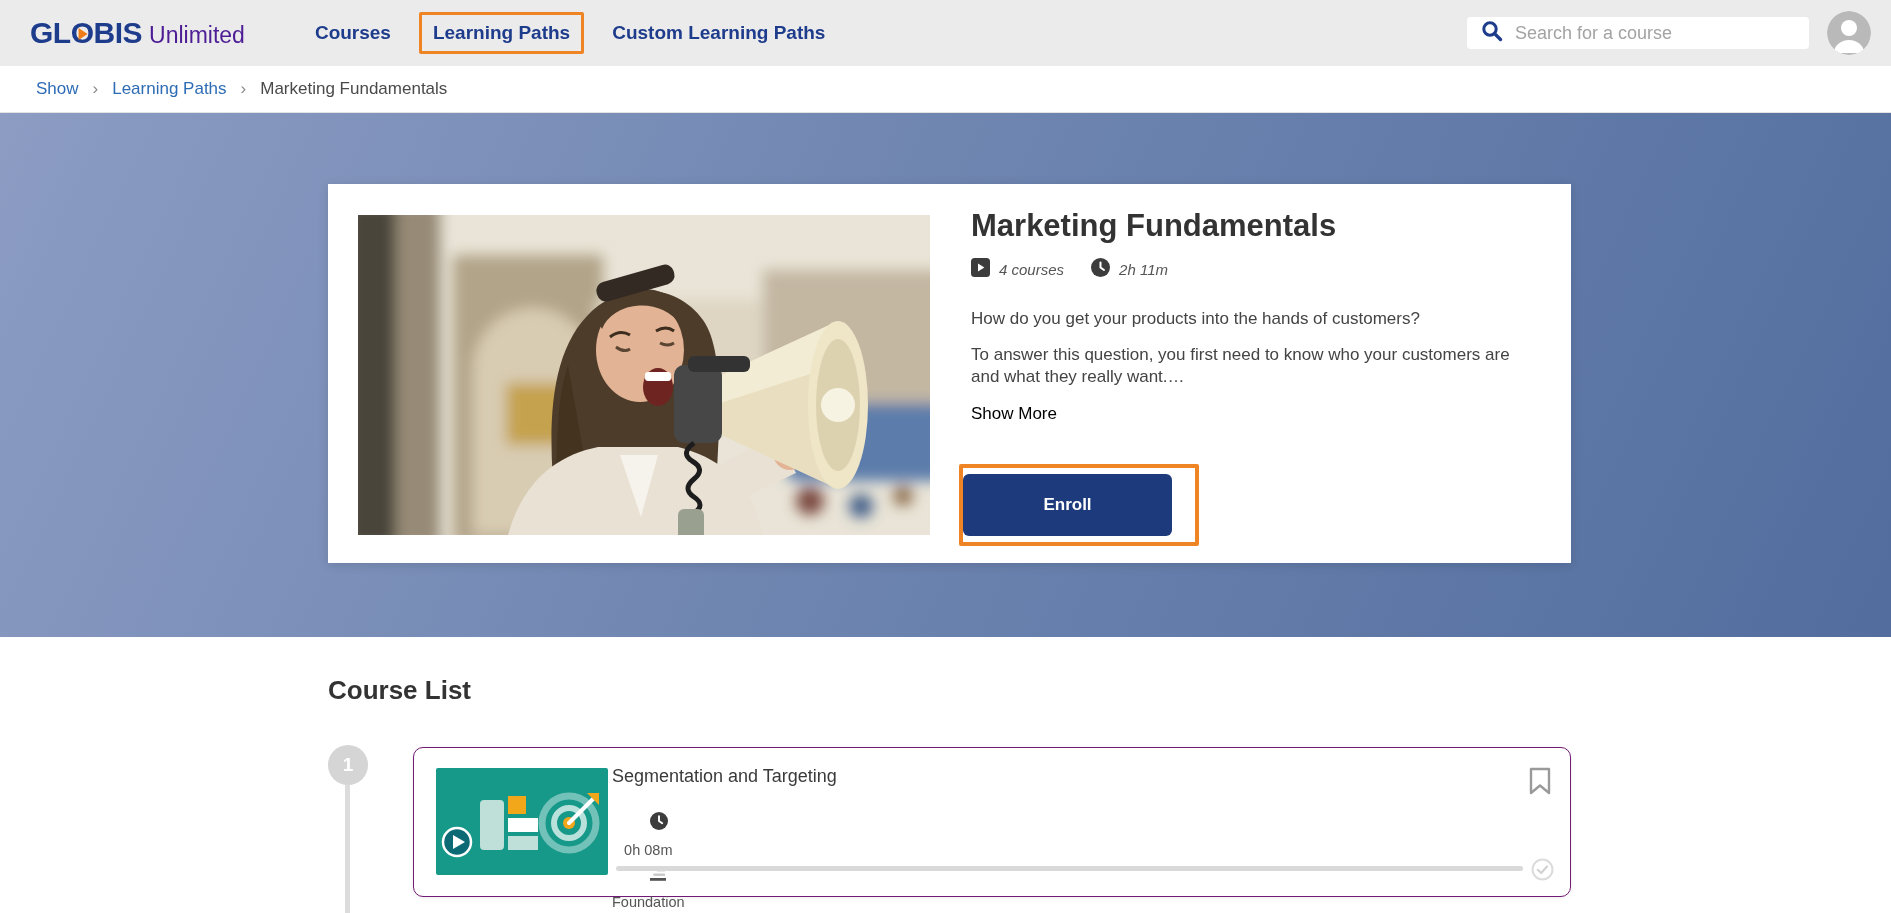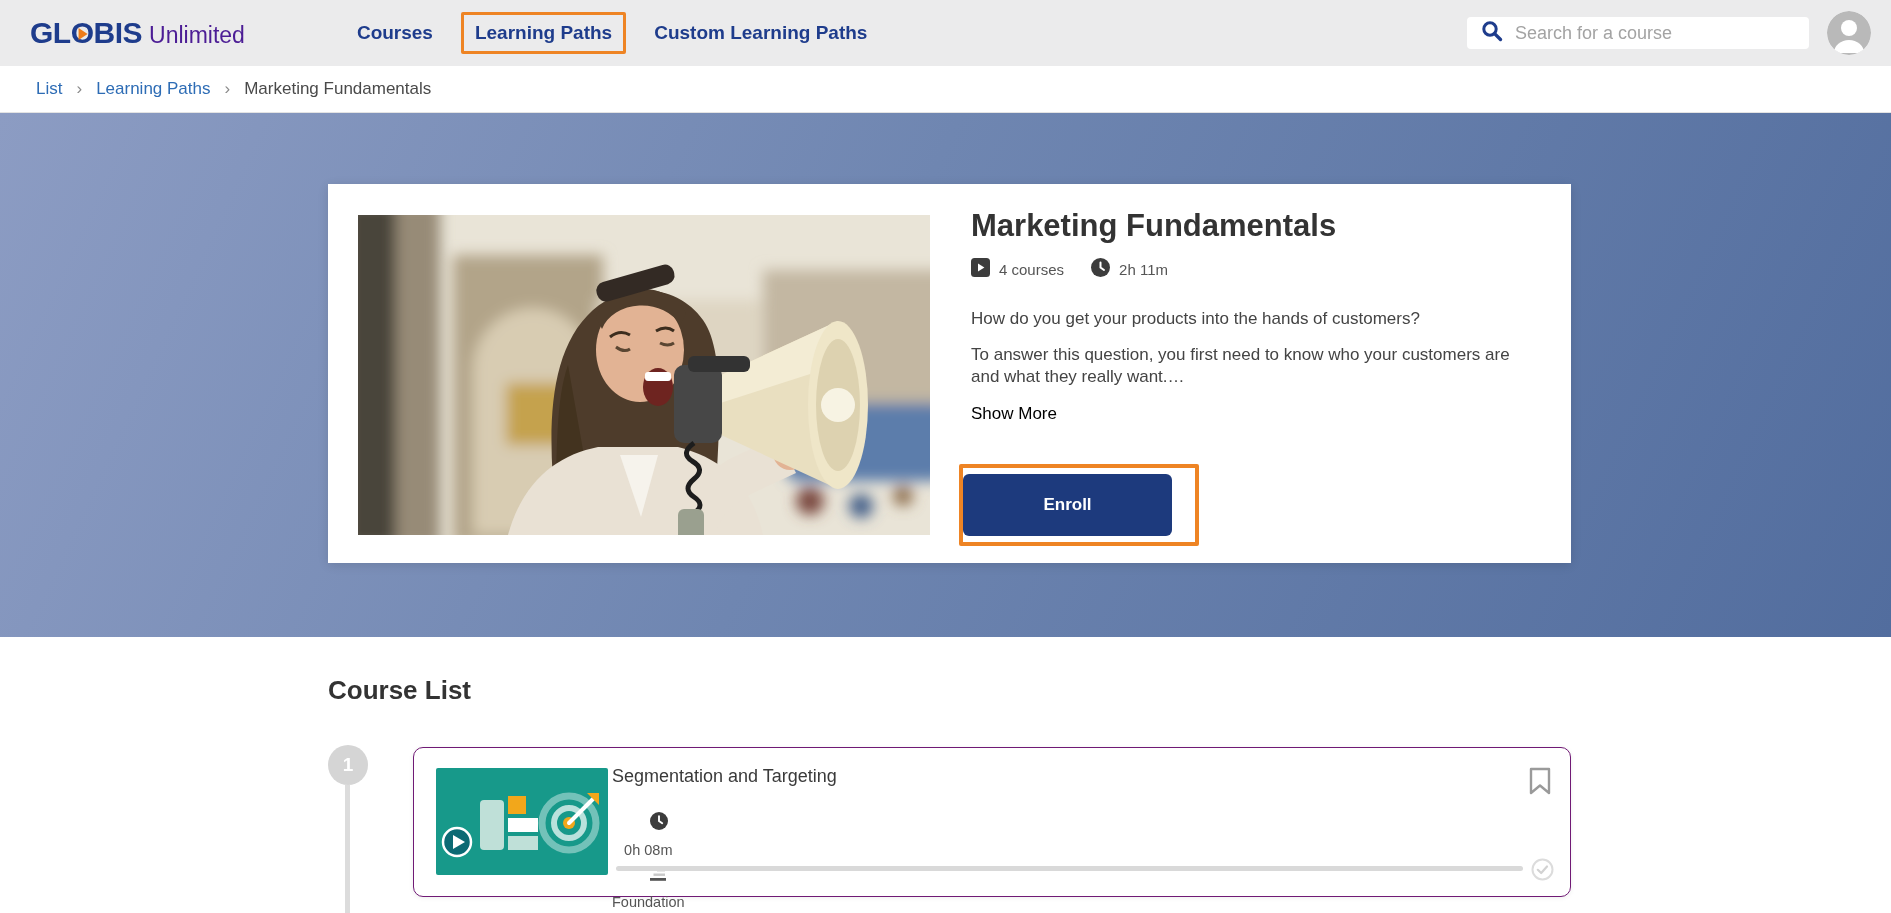--- a/index.html
+++ b/index.html
@@ -8,21 +8,21 @@
   #page { position:relative; width:1891px; height:913px; overflow:hidden; background:#fff; }
 
   
   .navbar { display:flex; align-items:center; height:66px; background:#ebebec; padding:0 20px 0 30px; }
   .logo { display:flex; align-items:baseline; cursor:pointer; }
   .logo-main { font-size:30px; font-weight:800; color:#1e3c8c; letter-spacing:-0.5px; }
   .logo-o { position:relative; display:inline-block; }
   .logo-o-tri { position:absolute; left:50%; top:54%; transform:translate(-38%,-50%);
     width:0; height:0; border-left:9px solid #ef7d1a; border-top:6px solid transparent; border-bottom:6px solid transparent; }
   .logo-suffix { font-size:23px; font-weight:400; color:#4c1d95; margin-left:7px; }
-  .nav-links { display:flex; align-items:center; margin-left:112px; gap:42px; }
+  .nav-links { display:flex; align-items:center; margin-left:70px; gap:42px; }
   .nav-link { font-size:19px; font-weight:700; color:#1e3c8c; cursor:pointer; white-space:nowrap; }
   .nav-highlight { border:3px solid #ee8424; border-radius:2px; padding:7px 11px; margin:0 -14px; }
   .search-box { margin-left:auto; display:flex; align-items:center; width:342px; height:32px;
     background:#fff; border-radius:4px; padding:0 14px; }
   .search-box svg { flex:0 0 auto; }
   .search-input { border:none; outline:none; background:transparent; flex:1; margin-left:12px;
     font-size:18px; color:#444; font-family:"Liberation Sans", sans-serif; }
   .search-input::placeholder { color:#a3a3a3; }
   .avatar { width:44px; height:44px; margin-left:18px; border-radius:50%; overflow:hidden; cursor:pointer; flex:0 0 auto; }
 
@@ -33,21 +33,21 @@
   .crumb-sep { font-size:17px; color:#8a8a8a; }
   .crumb-current { font-size:17px; color:#4a4a4a; }
 
   
   .hero { position:relative; height:524px; background:linear-gradient(115deg,#8c9cc3 0%,#6f86b1 45%,#526d9e 100%); }
   .hero-card { position:absolute; left:328px; top:71px; width:1243px; height:379px; background:#fff;
     box-shadow:0 2px 10px rgba(0,0,0,0.12); }
   .hero-photo { position:absolute; left:30px; top:31px; width:572px; height:320px; overflow:hidden; }
   .hero-info { position:absolute; left:643px; top:24px; width:566px; }
   .hero-title { font-size:31px; font-weight:700; color:#333; }
-  .hero-meta { display:flex; align-items:center; gap:9px; margin-top:14px; }
+  .hero-meta { display:flex; align-items:center; gap:9px; margin-top:14px;font-style:italic; }
   .hero-meta .meta-text { font-size:15px; color:#555; margin-right:18px; }
   .hero-p { font-size:17px; color:#444; line-height:1.3; margin-top:27px; }
   .hero-p + .hero-p { margin-top:14px; }
   .show-more { display:inline-block; font-size:17px; color:#000000; margin-top:16px; cursor:pointer; }
   .enroll-annotation { position:absolute; left:631px; top:280px; width:240px; height:82px;
     border:4px solid #ee8424; border-radius:2px; display:flex; align-items:center; justify-content:flex-start; }
   .enroll-btn { width:209px; height:62px; background:#1d3a7d; color:#fff; border:none; border-radius:6px;
     font-size:17px; font-weight:700; cursor:pointer; font-family:"Liberation Sans", sans-serif; }
 
   
@@ -96,21 +96,21 @@
     <div class="avatar">
       <svg width="44" height="44" viewBox="0 0 44 44">
           <circle cx="22" cy="22" r="22" fill="#b9b9b9"></circle>
           <circle cx="22" cy="17" r="8" fill="#fff"></circle>
           <path d="M7 42 a15 13 0 0 1 30 0 Z" fill="#fff"></path>
         </svg>
     </div>
   </header>
 
   <div class="breadcrumb-bar">
-    <span class="crumb-link">List</span>
+    <span class="crumb-link">Show</span>
     <span class="crumb-sep">›</span>
     <span class="crumb-link">Learning Paths</span>
     <span class="crumb-sep">›</span>
     <span class="crumb-current">Marketing Fundamentals</span>
   </div>
 
   <section class="hero">
     <div class="hero-card">
 
       <div class="hero-photo">

